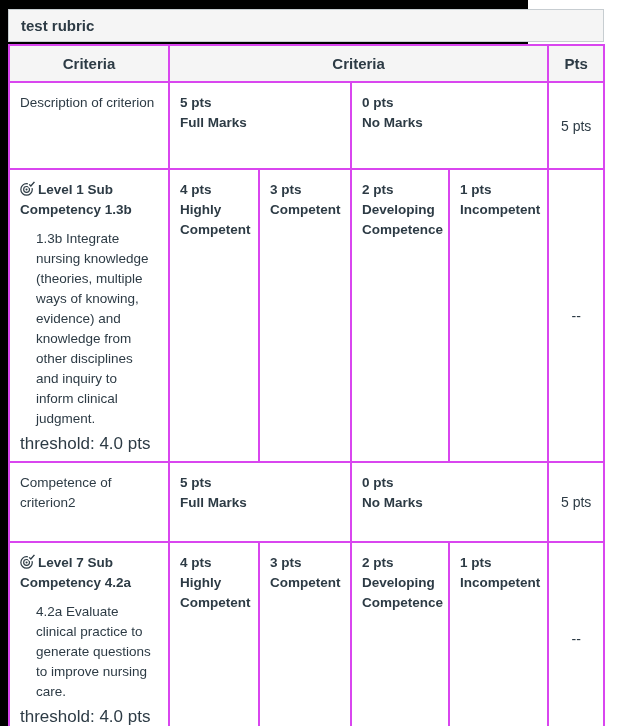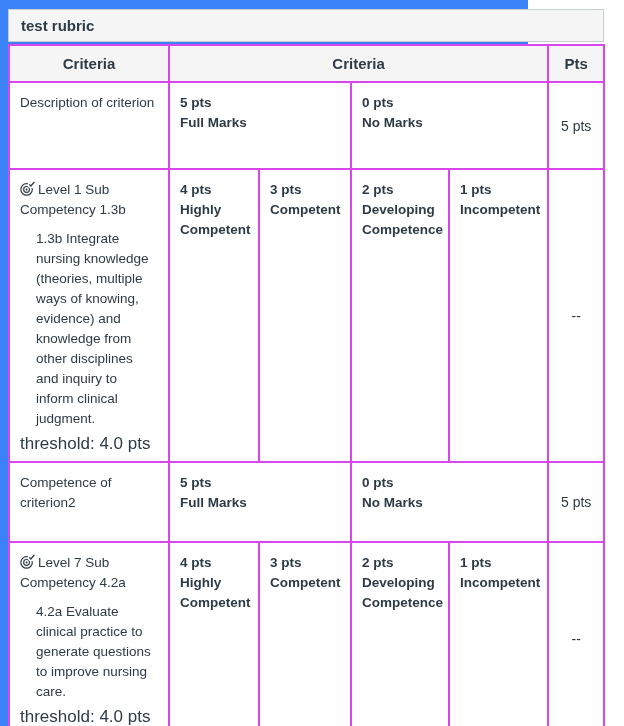--- a/index.html
+++ b/index.html
@@ -6,21 +6,21 @@
     margin: 0;
     padding: 0;
     background: #ffffff;
     font-family: "Liberation Sans", "DejaVu Sans", sans-serif;
     color: #2d3b45;
     -webkit-font-smoothing: antialiased;
   }
   .page {
     width: 528px;
     height: 726px;
-    background: #3b82f6;
+    background: #000000;
     box-sizing: border-box;
     padding: 9px 8px 13px 8px;
   }
   .rubric { width: 596px; }
 
   .rubric-title {
     box-sizing: border-box;
     background: #f5f5f5;
     border: 1px solid #c7cdd1;
     padding: 6px 12px;
@@ -72,20 +72,21 @@
     font-size: 14px;
     padding: 4px 4px;
     background: #ffffff;
   }
   tr.h-plain-1 { height: 87px; border-radius: 27px; }
   tr.h-plain-2 { height: 80px; }
 
   .outcome-title {
     line-height: 20px;
     margin-bottom: 9px;
+    font-weight: bold;
   }
   .outcome-icon svg {
     vertical-align: -2px;
     margin-right: 3px;
   }
   .outcome-desc { line-height: 20px; margin-left: 16px; }
   .threshold {
     margin-top: 7px;
     font-size: 17px;
     line-height: 15px;

